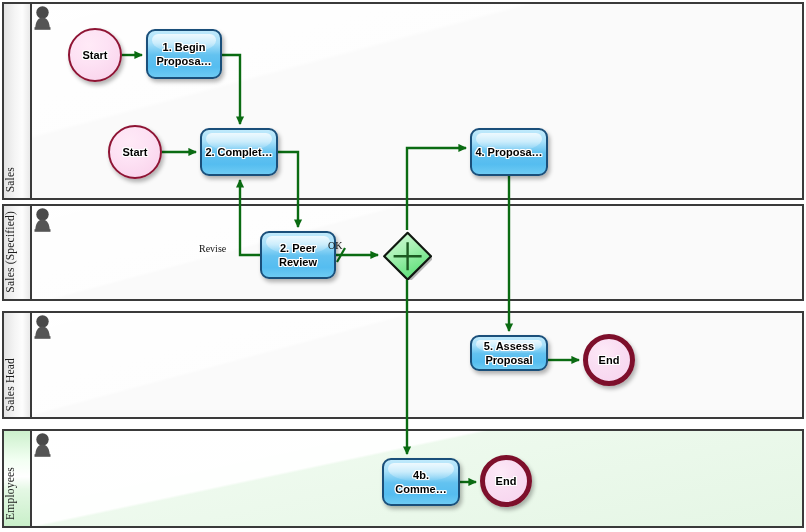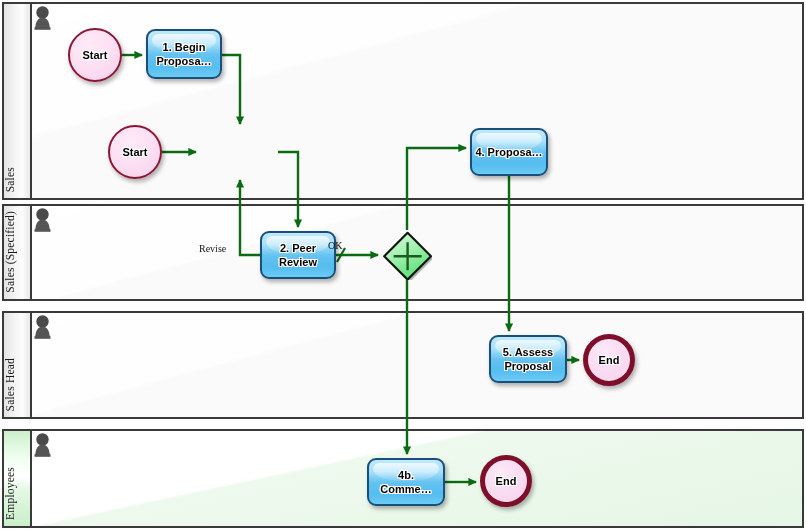--- a/index.html
+++ b/index.html
@@ -159,20 +159,23 @@
   </div>
 
   <div class="node task" style="left:146px;top:29px;width:76px;height:50px;">
     <span class="tl">1. Begin Proposa…</span>
   </div>
 
   <div class="node event start" style="left:108px;top:125px;width:54px;height:54px;">
     <span class="el">Start</span>
   </div>
 
+  <div class="node task" style="left:200px;top:128px;width:78px;height:48px;">
+    <span class="tl">2. Complet…</span>
+  </div>
 
   <div class="node task" style="left:470px;top:128px;width:78px;height:48px;">
     <span class="tl">4. Proposa…</span>
   </div>
 
   <div class="node task" style="left:260px;top:231px;width:76px;height:48px;">
     <span class="tl">2. Peer Review</span>
   </div>
 
   <svg class="gateway" style="left:382px;top:230px;width:50px;height:50px;" viewBox="0 0 50 50">
@@ -183,29 +186,29 @@
     </g>
     <defs>
       <linearGradient id="gwg" x1="0" y1="0" x2="0.5" y2="1">
         <stop offset="0%" stop-color="#d8fbdd"></stop>
         <stop offset="45%" stop-color="#abf2b6"></stop>
         <stop offset="100%" stop-color="#5fe07a"></stop>
       </linearGradient>
     </defs>
   </svg>
 
-  <div class="node task" style="left:470px;top:335px;width:78px;height:48px;margin-left:19px;">
+  <div class="node task" style="left:470px;top:335px;width:78px;height:36px;">
     <span class="tl">5. Assess Proposal</span>
   </div>
 
   <div class="node event end" style="left:583px;top:334px;width:52px;height:52px;">
     <span class="el">End</span>
   </div>
 
-  <div class="node task" style="left:367px;top:458px;width:78px;height:48px;">
+  <div class="node task" style="left:382px;top:458px;width:78px;height:48px;">
     <span class="tl">4b. Comme…</span>
   </div>
 
   <div class="node event end" style="left:480px;top:455px;width:52px;height:52px;">
     <span class="el">End</span>
   </div>
 
 </div>
 
 </body></html>

